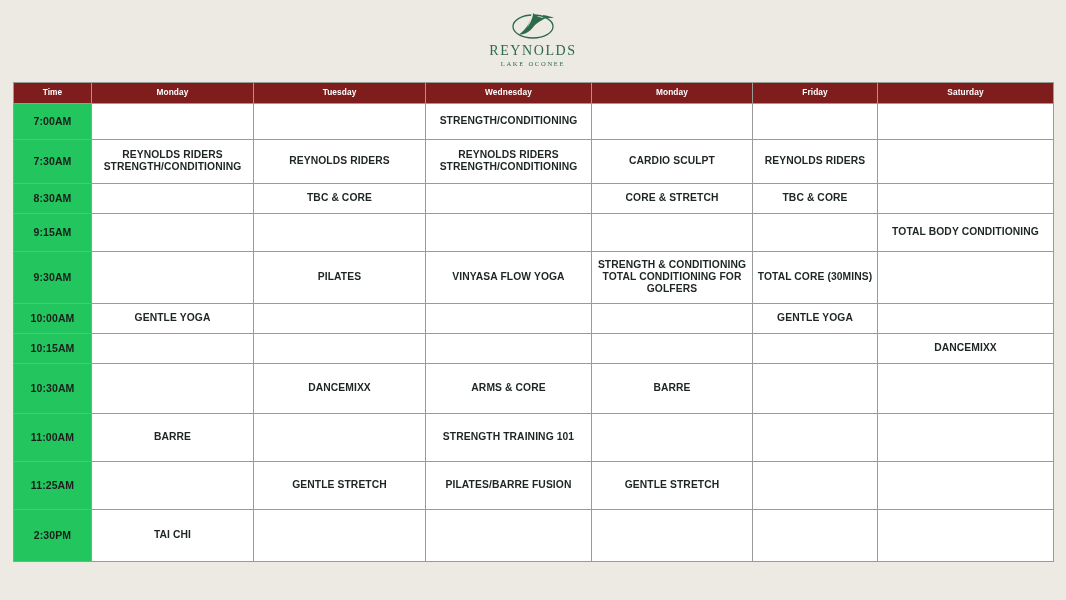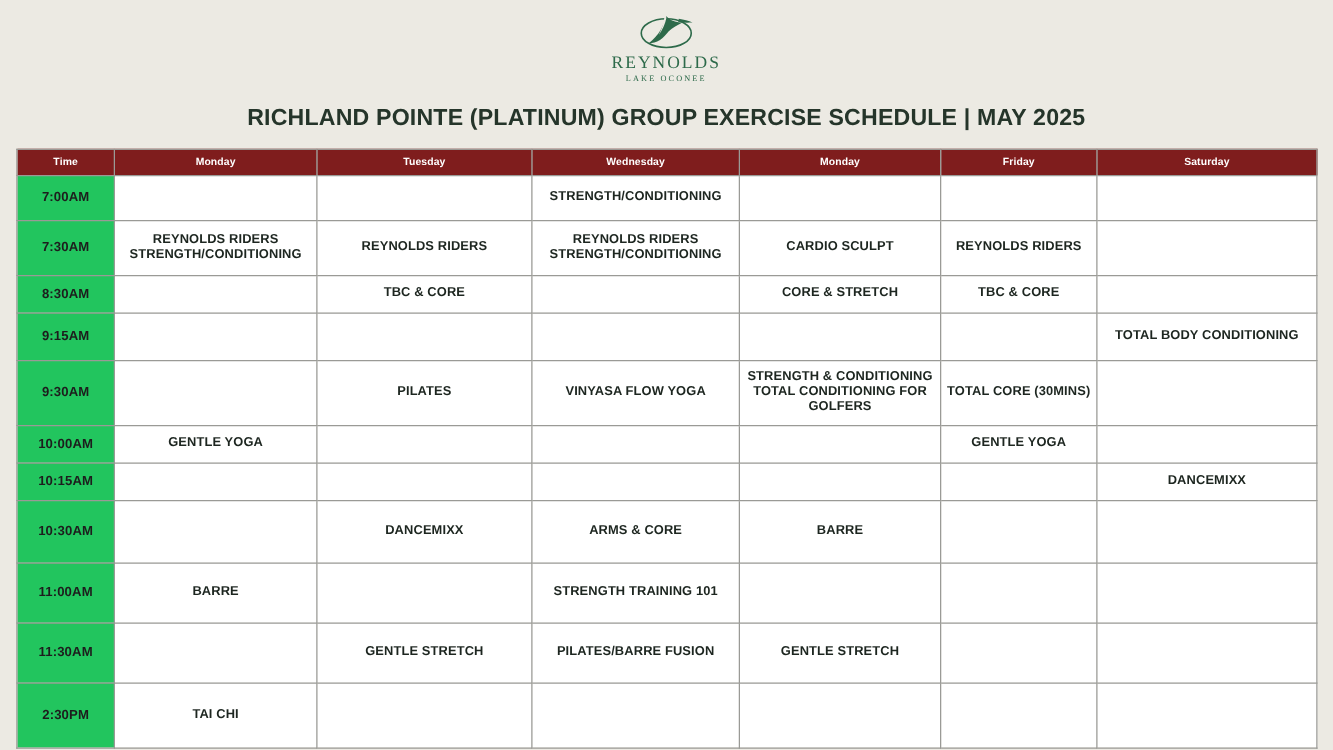--- a/index.html
+++ b/index.html
@@ -117,21 +117,20 @@
     <svg class="logo-mark" viewBox="0 0 74 36" aria-hidden="true">
       <ellipse cx="37" cy="19.5" rx="20" ry="11.5" fill="none" stroke="#2d6a4a" stroke-width="1.3"></ellipse>
       <path d="M37 6 C40 9 44 11 50 11 C46 13 42 15 39 18 C37 20.5 35 23 32 25 C29 26.8 26 27.6 23 27.6 C27 24.5 30 21 32.5 17 C34 14.5 35.6 10.5 37 6 Z" fill="#2d6a4a"></path>
       <path d="M37.2 7 C36.2 12 34 17 31 21 C33.5 16 35 11 35.6 6.2 Z" fill="#eceae3"></path>
       <path d="M47 8 C51 8.6 55 9.6 58 11 C54 11.2 50 11.2 46.6 10.6 Z" fill="#2d6a4a"></path>
     </svg>
     <div class="logo-name">REYNOLDS</div>
     <div class="logo-sub">LAKE OCONEE</div>
   </div>
 
-  <div class="sched-title">RICHLAND POINTE (PLATINUM) GROUP EXERCISE SCHEDULE | MAY 2025</div>
 
   <div class="table-wrap">
     <table class="schedule">
       <colgroup>
         <col style="width:78px">
         <col style="width:162px">
         <col style="width:172px">
         <col style="width:166px">
         <col style="width:161px">
         <col style="width:125px">
@@ -272,21 +271,21 @@
             </td>
             <td class="class-cell"></td>
             <td class="class-cell">
               <span class="ln">STRENGTH TRAINING 101</span>
             </td>
             <td class="class-cell"></td>
             <td class="class-cell"></td>
             <td class="class-cell"></td>
           </tr>
           <tr style="height: 48px;">
-            <td class="time-cell">11:30AM</td>
+            <td class="time-cell">11:25AM</td>
             <td class="class-cell"></td>
             <td class="class-cell">
               <span class="ln">GENTLE STRETCH</span>
             </td>
             <td class="class-cell">
               <span class="ln">PILATES/BARRE FUSION</span>
             </td>
             <td class="class-cell">
               <span class="ln">GENTLE STRETCH</span>
             </td>

